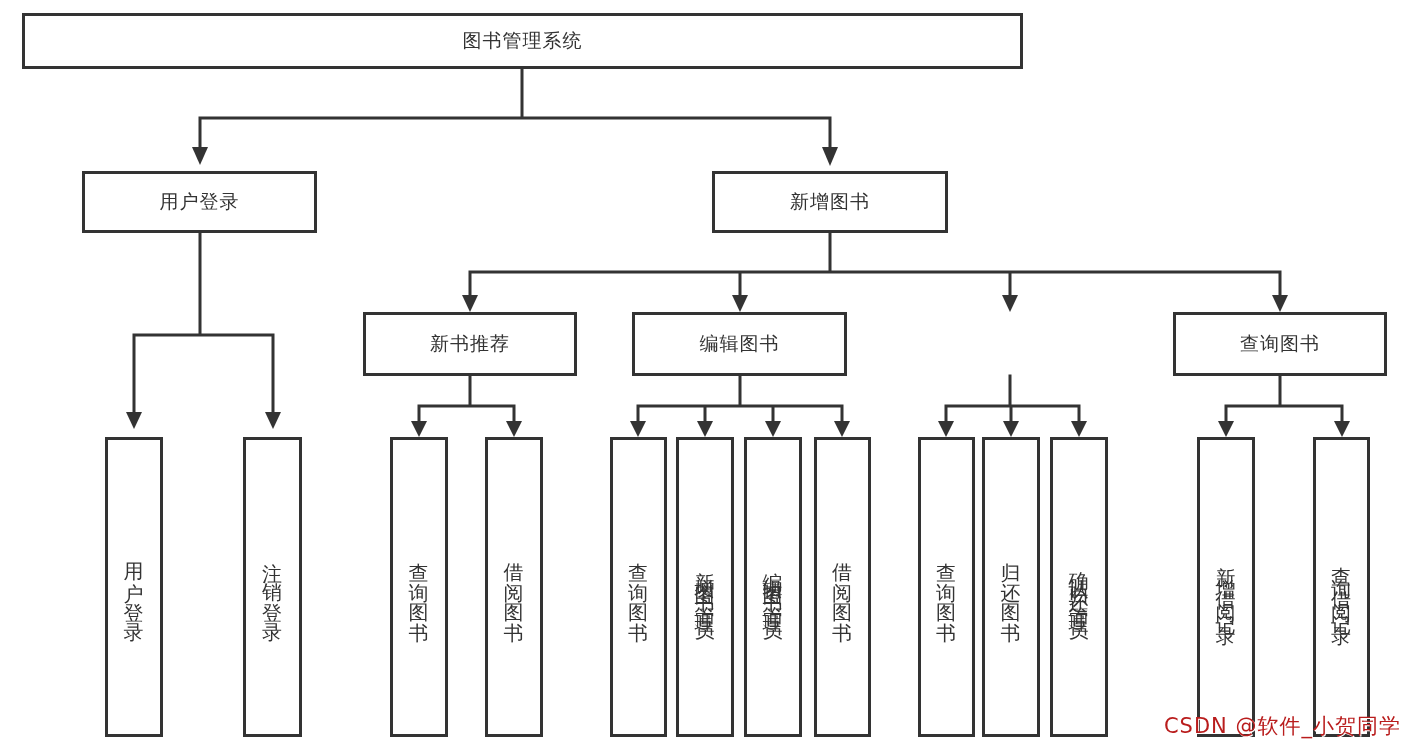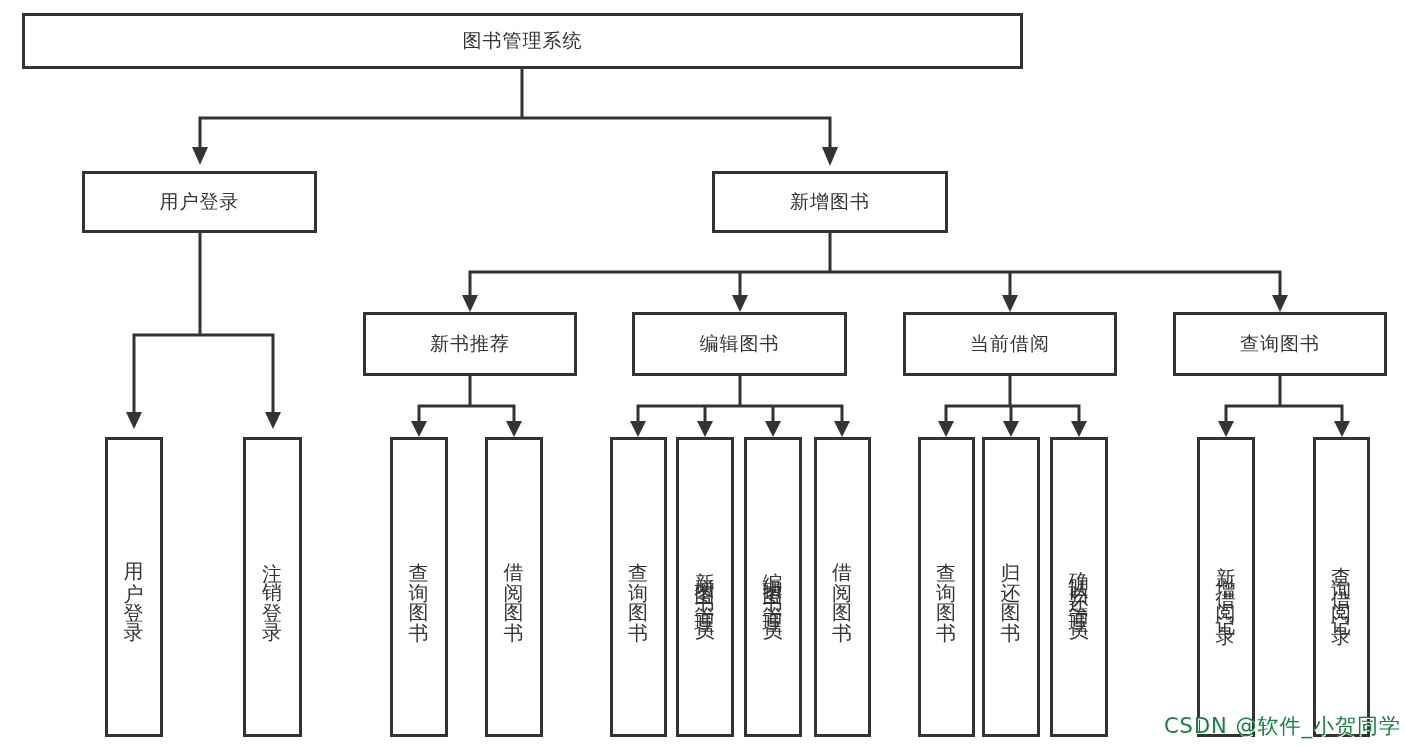--- a/index.html
+++ b/index.html
@@ -22,21 +22,21 @@
   .branch{font-size:19px;letter-spacing:1px;}
   .leaf span{
     writing-mode:vertical-rl;text-orientation:mixed;
     font-size:20px;line-height:1;display:block;
   }
   .sp-a span{letter-spacing:20px;}
   .sp-b span{letter-spacing:12px;}
   .sp-c span{letter-spacing:7px;}
   .watermark{
     position:absolute;right:4px;bottom:7px;z-index:3;
-    font-size:21px;color:#15803d;text-shadow:1px 1px 0 #ffffff;
+    font-size:21px;color:#b91c1c;text-shadow:1px 1px 0 #ffffff;
     letter-spacing:1px;
   }
 </style>
 </head>
 <body>
 
 <div id="canvas">
 
   <svg id="connector-layer" width="1405" height="747" viewBox="0 0 1405 747">
 
@@ -98,23 +98,20 @@
   <div class="node branch" style="left:712px;top:171px;width:236px;height:62px">
     <span>新增图书</span>
   </div>
 
   <div class="node branch" style="left:363px;top:312px;width:214px;height:64px">
     <span>新书推荐</span>
   </div>
   <div class="node branch" style="left:632px;top:312px;width:215px;height:64px">
     <span>编辑图书</span>
   </div>
-  <div class="node branch" style="left:903px;top:312px;width:214px;height:64px">
-    <span>当前借阅</span>
-  </div>
   <div class="node branch" style="left:1173px;top:312px;width:214px;height:64px">
     <span>查询图书</span>
   </div>
 
   <div class="node leaf sp-a" style="left:105px;top:437px;width:58px;height:300px">
     <span>用户登录</span>
   </div>
   <div class="node leaf sp-a" style="left:243px;top:437px;width:59px;height:300px">
     <span>注销登录</span>
   </div>

